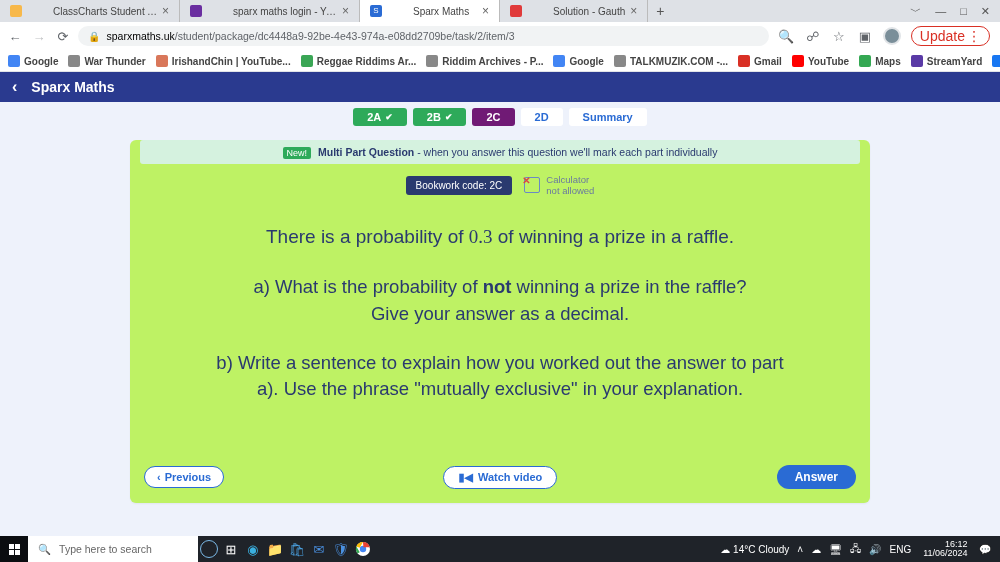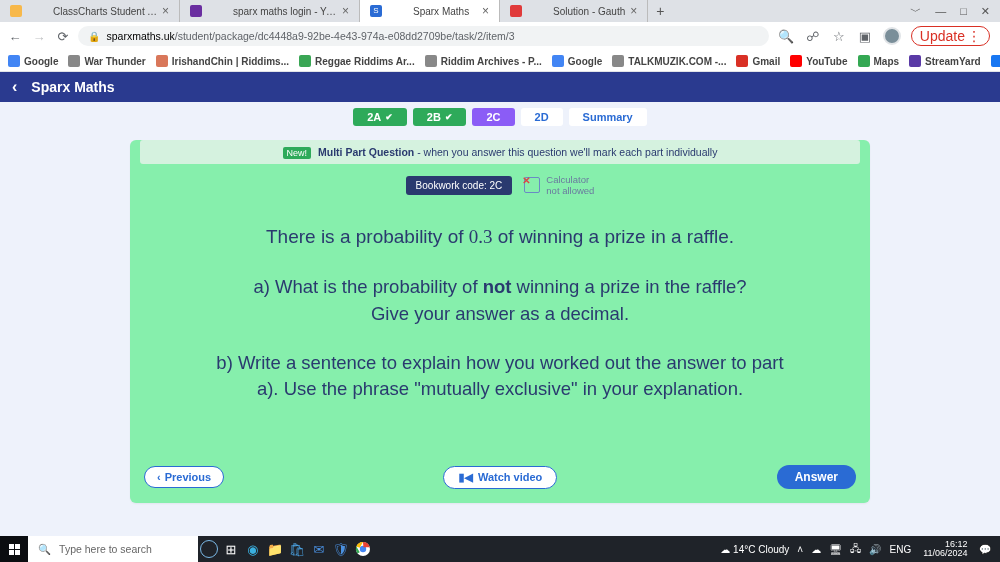--- a/index.html
+++ b/index.html
@@ -36,25 +36,25 @@
 .sparx-right { margin-left: auto; display: flex; align-items: center; gap: 12px; font-size: 11px; }
 .menu-btn { display: flex; align-items: center; gap: 5px; }
 .hamburger { display:inline-flex; flex-direction:column; gap:2px; }
 .hamburger span{ width:12px; height:2px; background:#fff; }
 
 
 .content { background: #eef2fb; height: 434px; overflow: hidden; }
 .task-tabs { display: flex; justify-content: center; gap: 6px; padding: 6px 0 4px; }
 .ttab { padding: 3px 14px; border-radius: 3px; font-size: 11px; font-weight: 600; display:flex; align-items:center; gap:4px; }
 .ttab.green { background: #2eaa5a; color: #fff; }
-.ttab.navy { background: #8b5cf6; color: #fff; }
+.ttab.navy { background: #701a75; color: #fff; }
 .ttab.light { background: #fff; color: #2a6bd4; }
 .ttab .check { font-size: 9px; }
 
-.card { width: 740px; margin: 0 auto; background: #86efac; border-radius: 6px; padding: 0; box-shadow: 0 1px 2px rgba(0,0,0,0.05); }
+.card { width: 740px; margin: 0 auto; background: #bef264; border-radius: 6px; padding: 0; box-shadow: 0 1px 2px rgba(0,0,0,0.05); }
 .banner { background: #d5f2df; margin: 10px; border-radius: 3px; padding: 6px 10px; font-size: 10.5px; color: #2a3a6f; text-align:center; }
 .banner .newbadge { background: #2eaa5a; color: #fff; font-size: 9px; padding: 1px 4px; border-radius: 2px; margin-right: 4px; }
 .banner b { color: #2a3a6f; }
 
 .coderow { display: flex; justify-content: center; align-items: center; gap: 12px; margin: 4px 0 10px; }
 .codebox { background: #2a3a6f; color: #fff; font-size: 10px; padding: 4px 10px; border-radius: 3px; }
 .calc { display: flex; align-items: center; gap: 6px; font-size: 9.5px; color: #6a7a9f; }
 .calc .cicon { width:16px; height:16px; border:1.5px solid #6a8ac4; border-radius:2px; position:relative; }
 .calc .cicon::after{ content:"✕"; position:absolute; top:-3px; left:-3px; color:#d44; font-size:10px; font-weight:bold; }
 
@@ -135,21 +135,21 @@
   <div class="bm">
       <span class="bico" style="background:#4285f4"></span>
       <span>Google</span>
     </div>
   <div class="bm">
       <span class="bico" style="background:#888"></span>
       <span>War Thunder</span>
     </div>
   <div class="bm">
       <span class="bico" style="background:#d9775a"></span>
-      <span>IrishandChin | Riddims...</span>
+      <span>IrishandChin | YouTube...</span>
     </div>
   <div class="bm">
       <span class="bico" style="background:#3aa655"></span>
       <span>Reggae Riddims Ar...</span>
     </div>
   <div class="bm">
       <span class="bico" style="background:#888"></span>
       <span>Riddim Archives - P...</span>
     </div>
   <div class="bm">

